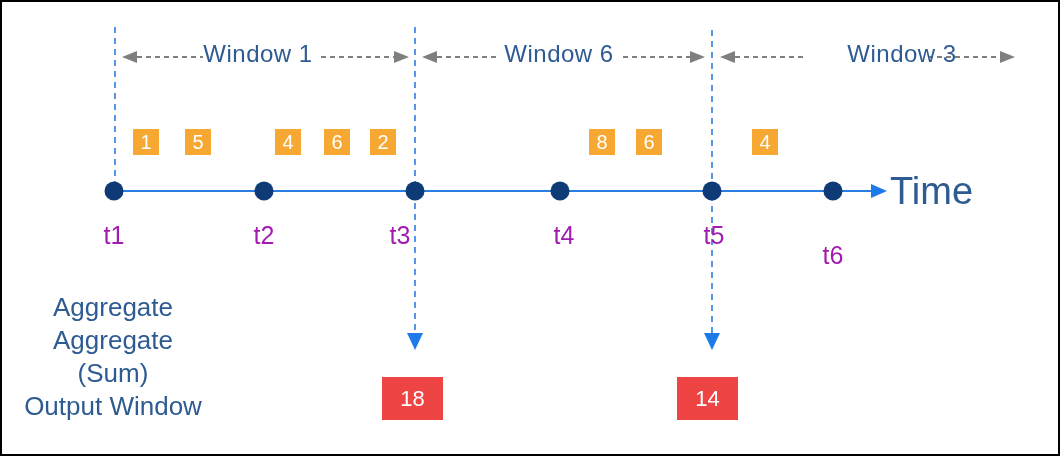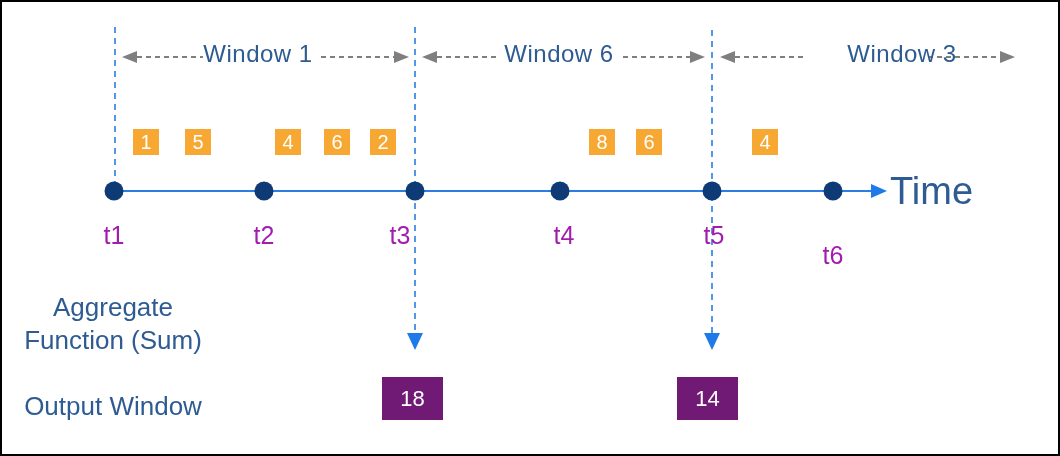--- a/index.html
+++ b/index.html
@@ -23,21 +23,21 @@
     color:#a21caf;font-weight:300;
   }
   .event-box{
     width:26px;height:26px;top:127px;
     background:#f7a832;color:#fff;
     font-size:20px;font-weight:300;
     display:flex;align-items:center;justify-content:center;
   }
   .output-box{
     width:61px;height:43px;top:375px;
-    background:#701a75;color:#fff;
+    background:#ef4444;color:#fff;
     font-size:22px;font-weight:300;
     display:flex;align-items:center;justify-content:center;
   }
   .caption{
     font-size:26px;line-height:33px;text-align:center;
     width:190px;left:16px;margin-top:6px;
   }
   .time-label{font-size:38px;left:888px;top:168px;}
 </style>
 </head>
@@ -97,20 +97,20 @@
 
   <div class="abs tick-label" style="left:82px;">t1</div>
   <div class="abs tick-label" style="left:232px;">t2</div>
   <div class="abs tick-label" style="left:368px;">t3</div>
   <div class="abs tick-label" style="left:532px;">t4</div>
   <div class="abs tick-label" style="left:682px;">t5</div>
   <div class="abs tick-label" style="left:801px;margin-top:20px;">t6</div>
 
   <div class="abs txt-blue caption" style="top:283px;">
     <div>Aggregate</div>
-    <div>Function (Sum)</div>
+    <div>Aggregate (Sum)</div>
   </div>
   <div class="abs txt-blue caption" style="top:382px;">Output Window</div>
 
   <div class="abs output-box" style="left:380px;">18</div>
   <div class="abs output-box" style="left:675px;text-align:right;">14</div>
 
 </div>
 
 </body></html>

